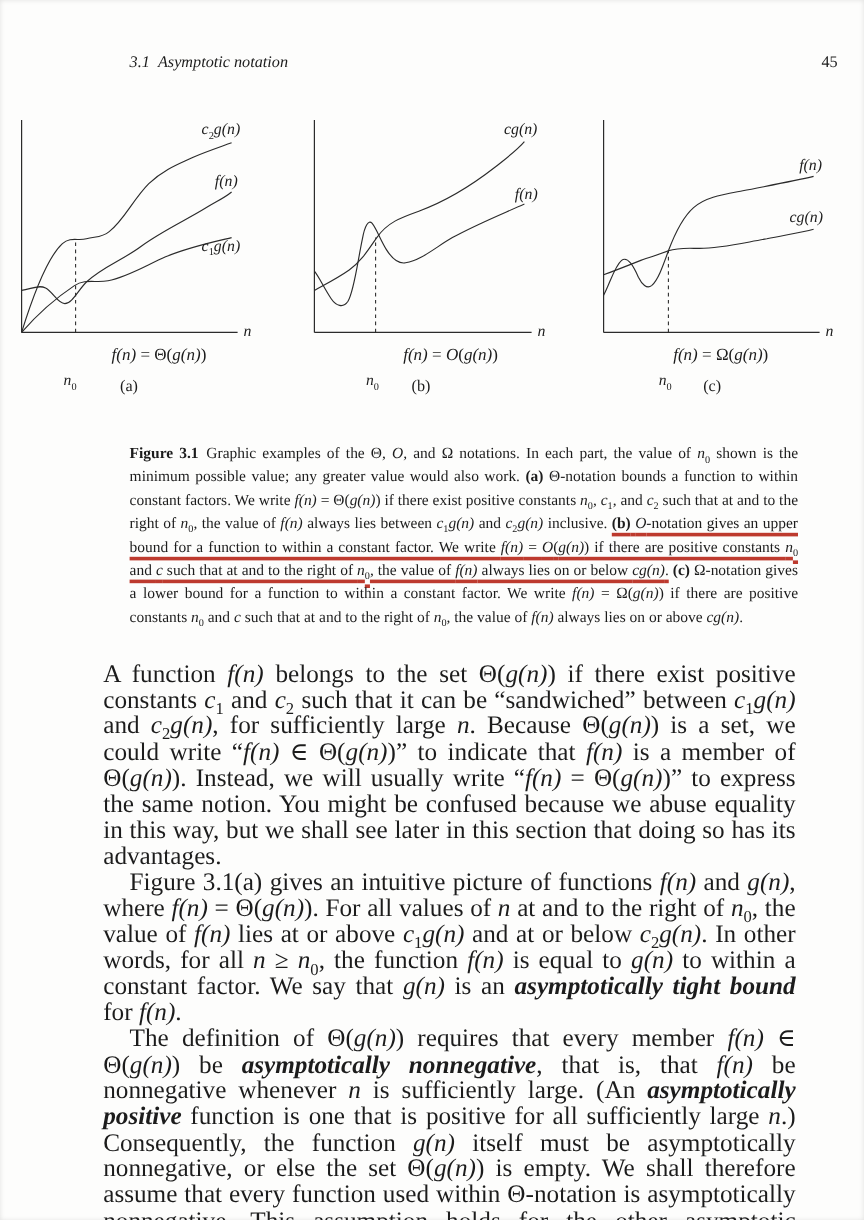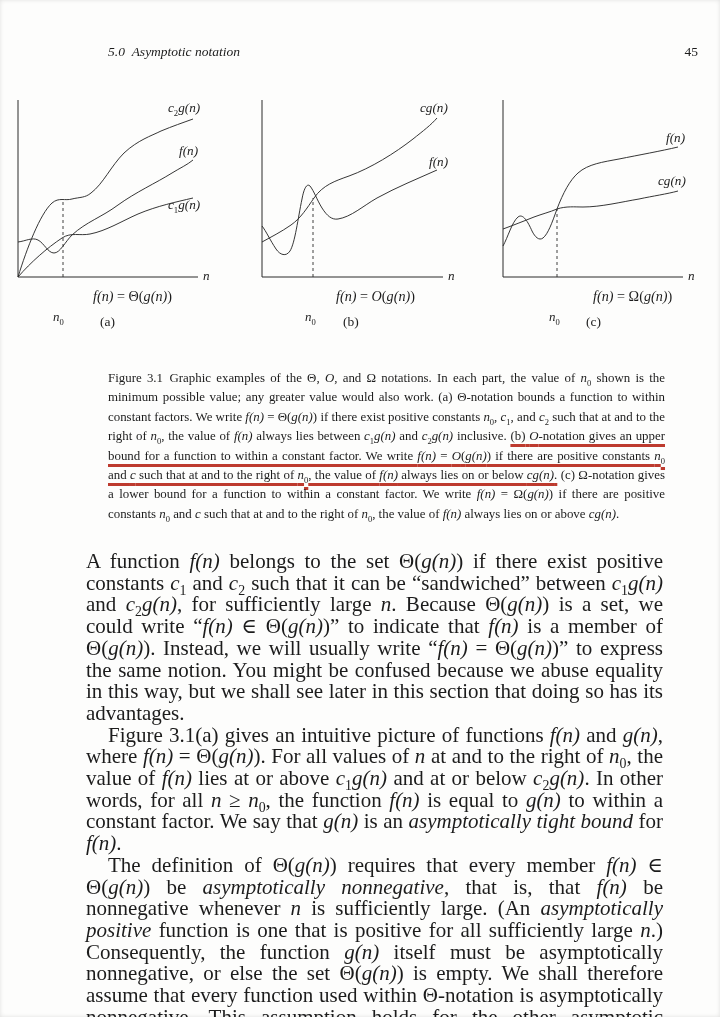--- a/index.html
+++ b/index.html
@@ -2,21 +2,21 @@
 <html><head>
 <meta charset="utf-8">
 <style>
   html,body{margin:0;padding:0;background:#e9e9e9;}
   .page{
     position:relative;width:720px;height:1017px;background:#fdfdfc;
     font-family:"Liberation Serif","DejaVu Serif",serif;color:#1c1c1c;
     overflow:hidden;box-shadow:inset 0 0 4px rgba(0,0,0,.12);
   }
   .it{font-style:italic}
-  .bf{font-weight:normal}
+  .bf{font-weight:bold}
   .rul{
     text-decoration:underline;
     text-decoration-color:#bd3a2e;
     text-decoration-thickness:2.6px;
     text-underline-offset:3.5px;
     text-decoration-skip-ink:none;
   }
   sub{font-size:.66em;line-height:0;}
   .running-head{position:absolute;left:108px;top:44px;font-size:13.5px;font-style:italic;}
   .page-number{position:absolute;right:22px;top:44px;font-size:13.5px;}
@@ -39,21 +39,21 @@
   .bodytext p.ind{text-indent:22px;}
   .curve{fill:none;stroke:#2b2b2b;stroke-width:.95;}
   .axisline{fill:none;stroke:#2b2b2b;stroke-width:1;}
   .dash{fill:none;stroke:#2b2b2b;stroke-width:.9;stroke-dasharray:3 3;}
 </style>
 </head>
 <body>
 
 <div class="page">
 
-  <div class="running-head">5.0 Asymptotic notation</div>
+  <div class="running-head">3.1 Asymptotic notation</div>
   <div class="page-number">45</div>
 
   <div class="panel" style="left:5px;">
     <svg width="230" height="200" viewBox="0 0 230 200">
       <path class="axisline" d="M13 10 V187 M13 187 H193"></path>
       <path class="dash" d="M58 187 V111"></path>
       <path class="curve" d="M13 187 C22 158 35 124 47 113 C54 107 60 111 67 109 C75 107 80 108 86 103 C98 94 106 76 119 63 C133 50 146 46 156 41 C168 36 177 33 188 29"></path>
       <path class="curve" d="M13 187 C26 172 42 158 57 148 C66 142 75 146 85 144 C101 141 117 131 133 124 C152 116 171 112 188 108"></path>
       <path class="curve" d="M13 152 C21 151 27 147 33 150 C39 153 43 163 49 163 C55 163 60 152 67 145 C81 132 97 127 113 115 C131 102 151 93 167 83 C175 78 182 75 188 70"></path>
     </svg>
@@ -85,21 +85,21 @@
     <svg width="230" height="200" viewBox="0 0 230 200">
       <path class="axisline" d="M13 10 V187 M13 187 H193"></path>
       <path class="dash" d="M67 187 V119"></path>
       <path class="curve" d="M13 156 C18 147 22 132 28 127 C33 123 38 132 42 141 C45 147 49 151 53 148 C58 144 62 133 67 119 C73 103 80 90 88 83 C98 74 113 72 129 69 C149 65 171 61 188 57"></path>
       <path class="curve" d="M13 139 C24 135 34 131 44 127 C52 124 60 122 67 119 C76 116 85 117 93 117 C111 117 131 112 149 109 C163 106 177 104 188 101"></path>
     </svg>
     <div class="clabel" style="left:176px;top:40px;"><span class="it">f(n)</span></div>
     <div class="clabel" style="left:168px;top:83px;"><span class="it">cg(n)</span></div>
     <div class="axis-n" style="left:198px;top:178px;"><span class="it">n</span></div>
     <div class="n0" style="left:59px;"><span class="it">n</span><sub>0</sub></div>
-    <div class="eq" style="left:103px;"><span class="it">f(n)</span><span> = Ω(</span><span class="it">g(n)</span><span>)</span></div>
+    <div class="eq" style="left:71px;"><span class="it">f(n)</span><span> = Ω(</span><span class="it">g(n)</span><span>)</span></div>
     <div class="tag" style="left:96px;">(c)</div>
   </div>
 
   <div class="caption"><span class="bf">Figure 3.1</span><span> Graphic examples of the Θ, </span><span class="it">O</span><span>, and Ω notations. In each part, the value of </span><span class="it">n</span><sub>0</sub><span> shown is the minimum possible value; any greater value would also work. </span><span class="bf">(a)</span><span> Θ-notation bounds a function to within constant factors. We write </span><span class="it">f(n)</span><span> = Θ(</span><span class="it">g(n)</span><span>) if there exist positive constants </span><span class="it">n</span><sub>0</sub><span>, </span><span class="it">c</span><sub>1</sub><span>, and </span><span class="it">c</span><sub>2</sub><span> such that at and to the right of </span><span class="it">n</span><sub>0</sub><span>, the value of </span><span class="it">f(n)</span><span> always lies between </span><span class="it">c</span><sub>1</sub><span class="it">g(n)</span><span> and </span><span class="it">c</span><sub>2</sub><span class="it">g(n)</span><span> inclusive. </span><span class="bf rul">(b)</span><span class="rul"> </span><span class="it rul">O</span><span class="rul">-notation gives an upper bound for a function to within a constant factor. We write </span><span class="it rul">f(n)</span><span class="rul"> = </span><span class="it rul">O</span><span class="rul">(</span><span class="it rul">g(n)</span><span class="rul">) if there are positive constants </span><span class="it rul">n</span><sub class="rul">0</sub><span class="rul"> and </span><span class="it rul">c</span><span class="rul"> such that at and to the right of </span><span class="it rul">n</span><sub class="rul">0</sub><span class="rul">, the value of </span><span class="it rul">f(n)</span><span class="rul"> always lies on or below </span><span class="it rul">cg(n)</span><span class="rul">.</span><span> </span><span class="bf">(c)</span><span> Ω-notation gives a lower bound for a function to within a constant factor. We write </span><span class="it">f(n)</span><span> = Ω(</span><span class="it">g(n)</span><span>) if there are positive constants </span><span class="it">n</span><sub>0</sub><span> and </span><span class="it">c</span><span> such that at and to the right of </span><span class="it">n</span><sub>0</sub><span>, the value of </span><span class="it">f(n)</span><span> always lies on or above </span><span class="it">cg(n)</span><span>.</span></div>
 
   <div class="bodytext">
     <p><span>A function </span><span class="it">f(n)</span><span> belongs to the set Θ(</span><span class="it">g(n)</span><span>) if there exist positive constants </span><span class="it">c</span><sub>1</sub><span> and </span><span class="it">c</span><sub>2</sub><span> such that it can be “sandwiched” between </span><span class="it">c</span><sub>1</sub><span class="it">g(n)</span><span> and </span><span class="it">c</span><sub>2</sub><span class="it">g(n)</span><span>, for sufficiently large </span><span class="it">n</span><span>. Because Θ(</span><span class="it">g(n)</span><span>) is a set, we could write “</span><span class="it">f(n)</span><span> ∈ Θ(</span><span class="it">g(n)</span><span>)” to indicate that </span><span class="it">f(n)</span><span> is a member of Θ(</span><span class="it">g(n)</span><span>). Instead, we will usually write “</span><span class="it">f(n)</span><span> = Θ(</span><span class="it">g(n)</span><span>)” to express the same notion. You might be confused because we abuse equality in this way, but we shall see later in this section that doing so has its advantages.</span></p>
     <p class="ind"><span>Figure 3.1(a) gives an intuitive picture of functions </span><span class="it">f(n)</span><span> and </span><span class="it">g(n)</span><span>, where </span><span class="it">f(n)</span><span> = Θ(</span><span class="it">g(n)</span><span>). For all values of </span><span class="it">n</span><span> at and to the right of </span><span class="it">n</span><sub>0</sub><span>, the value of </span><span class="it">f(n)</span><span> lies at or above </span><span class="it">c</span><sub>1</sub><span class="it">g(n)</span><span> and at or below </span><span class="it">c</span><sub>2</sub><span class="it">g(n)</span><span>. In other words, for all </span><span class="it">n</span><span> ≥ </span><span class="it">n</span><sub>0</sub><span>, the function </span><span class="it">f(n)</span><span> is equal to </span><span class="it">g(n)</span><span> to within a constant factor. We say that </span><span class="it">g(n)</span><span> is an </span><span class="it bf">asymptotically tight bound</span><span> for </span><span class="it">f(n)</span><span>.</span></p>
     <p class="ind"><span>The definition of Θ(</span><span class="it">g(n)</span><span>) requires that every member </span><span class="it">f(n)</span><span> ∈ Θ(</span><span class="it">g(n)</span><span>) be </span><span class="it bf">asymptotically nonnegative</span><span>, that is, that </span><span class="it">f(n)</span><span> be nonnegative whenever </span><span class="it">n</span><span> is sufficiently large. (An </span><span class="it bf">asymptotically positive</span><span> function is one that is positive for all sufficiently large </span><span class="it">n</span><span>.) Consequently, the function </span><span class="it">g(n)</span><span> itself must be asymptotically nonnegative, or else the set Θ(</span><span class="it">g(n)</span><span>) is empty. We shall therefore assume that every function used within Θ-notation is asymptotically nonnegative. This assumption holds for the other asymptotic notations defined in this chapter as well.</span></p>
   </div>

